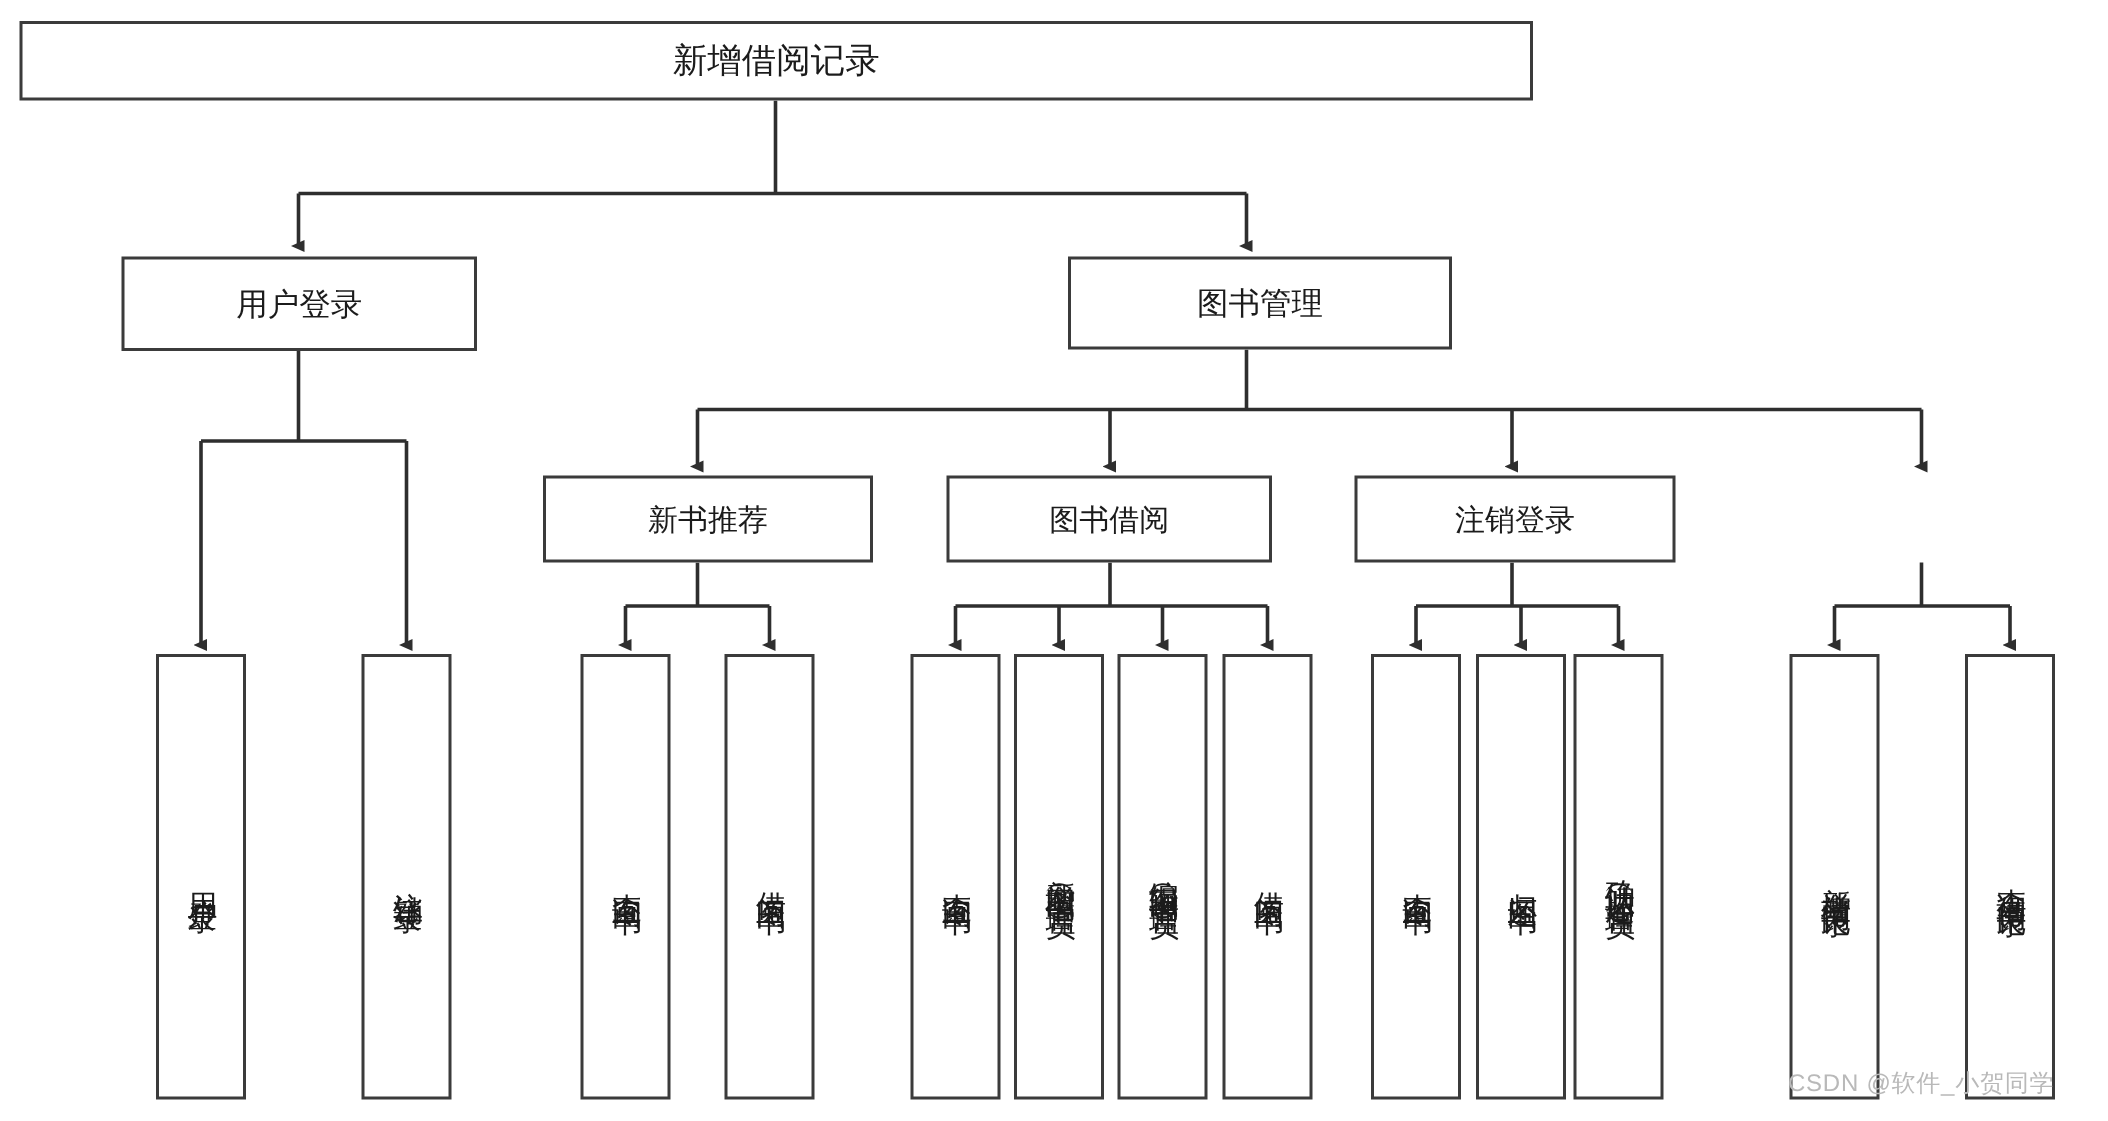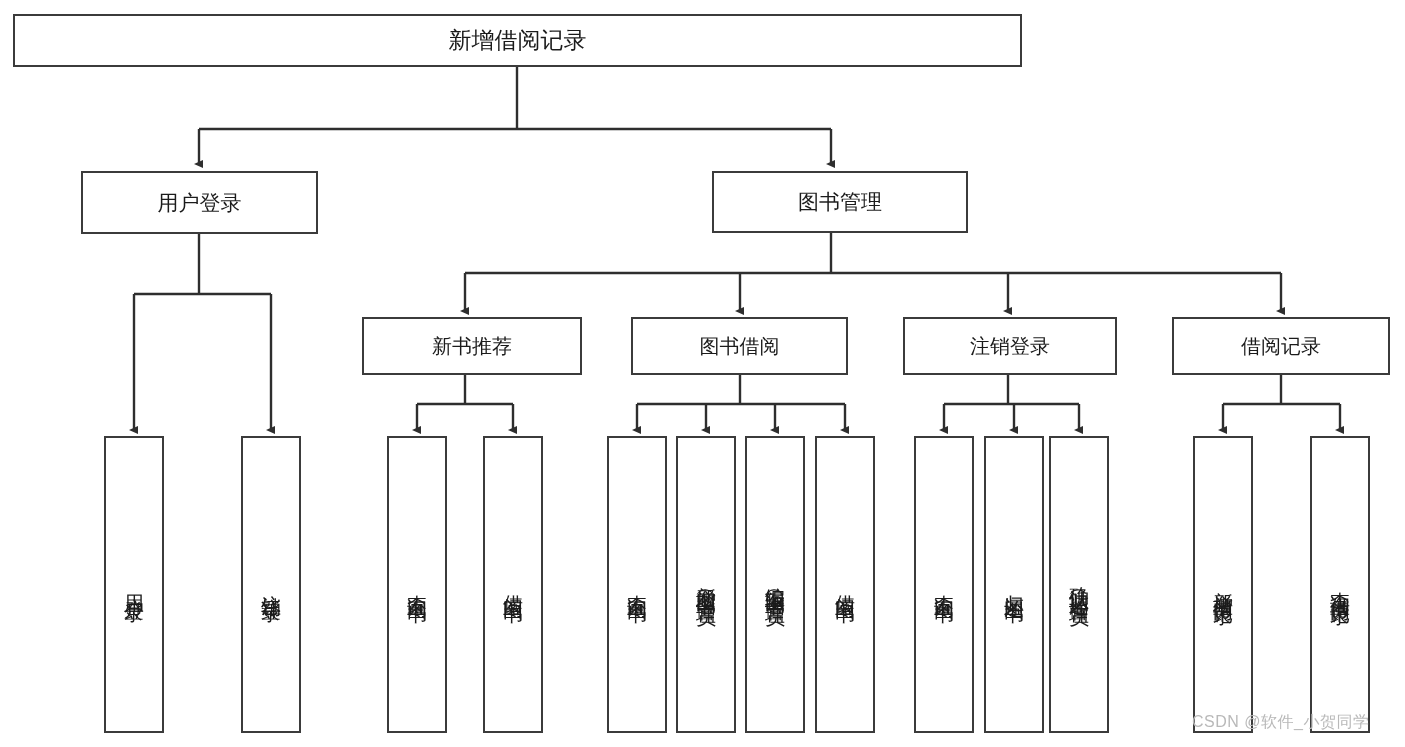--- a/index.html
+++ b/index.html
@@ -127,23 +127,20 @@
 
   <div class="node level2" style="left:362px; top:317px; width:220px; height:58px;">
     <span class="label">新书推荐</span>
   </div>
   <div class="node level2" style="left:631px; top:317px; width:217px; height:58px;">
     <span class="label">图书借阅</span>
   </div>
   <div class="node level2" style="left:903px; top:317px; width:214px; height:58px;">
     <span class="label">注销登录</span>
   </div>
-  <div class="node level2" style="left:1172px; top:317px; width:218px; height:58px;">
-    <span class="label">借阅记录</span>
-  </div>
 
   <div class="node leaf" style="left:104px; top:436px; width:60px; height:297px;">
     <span class="label">用户登录</span>
   </div>
   <div class="node leaf" style="left:241px; top:436px; width:60px; height:297px;">
     <span class="label">注销登录</span>
   </div>
 
   <div class="node leaf" style="left:387px; top:436px; width:60px; height:297px;">
     <span class="label">查询图书</span>

